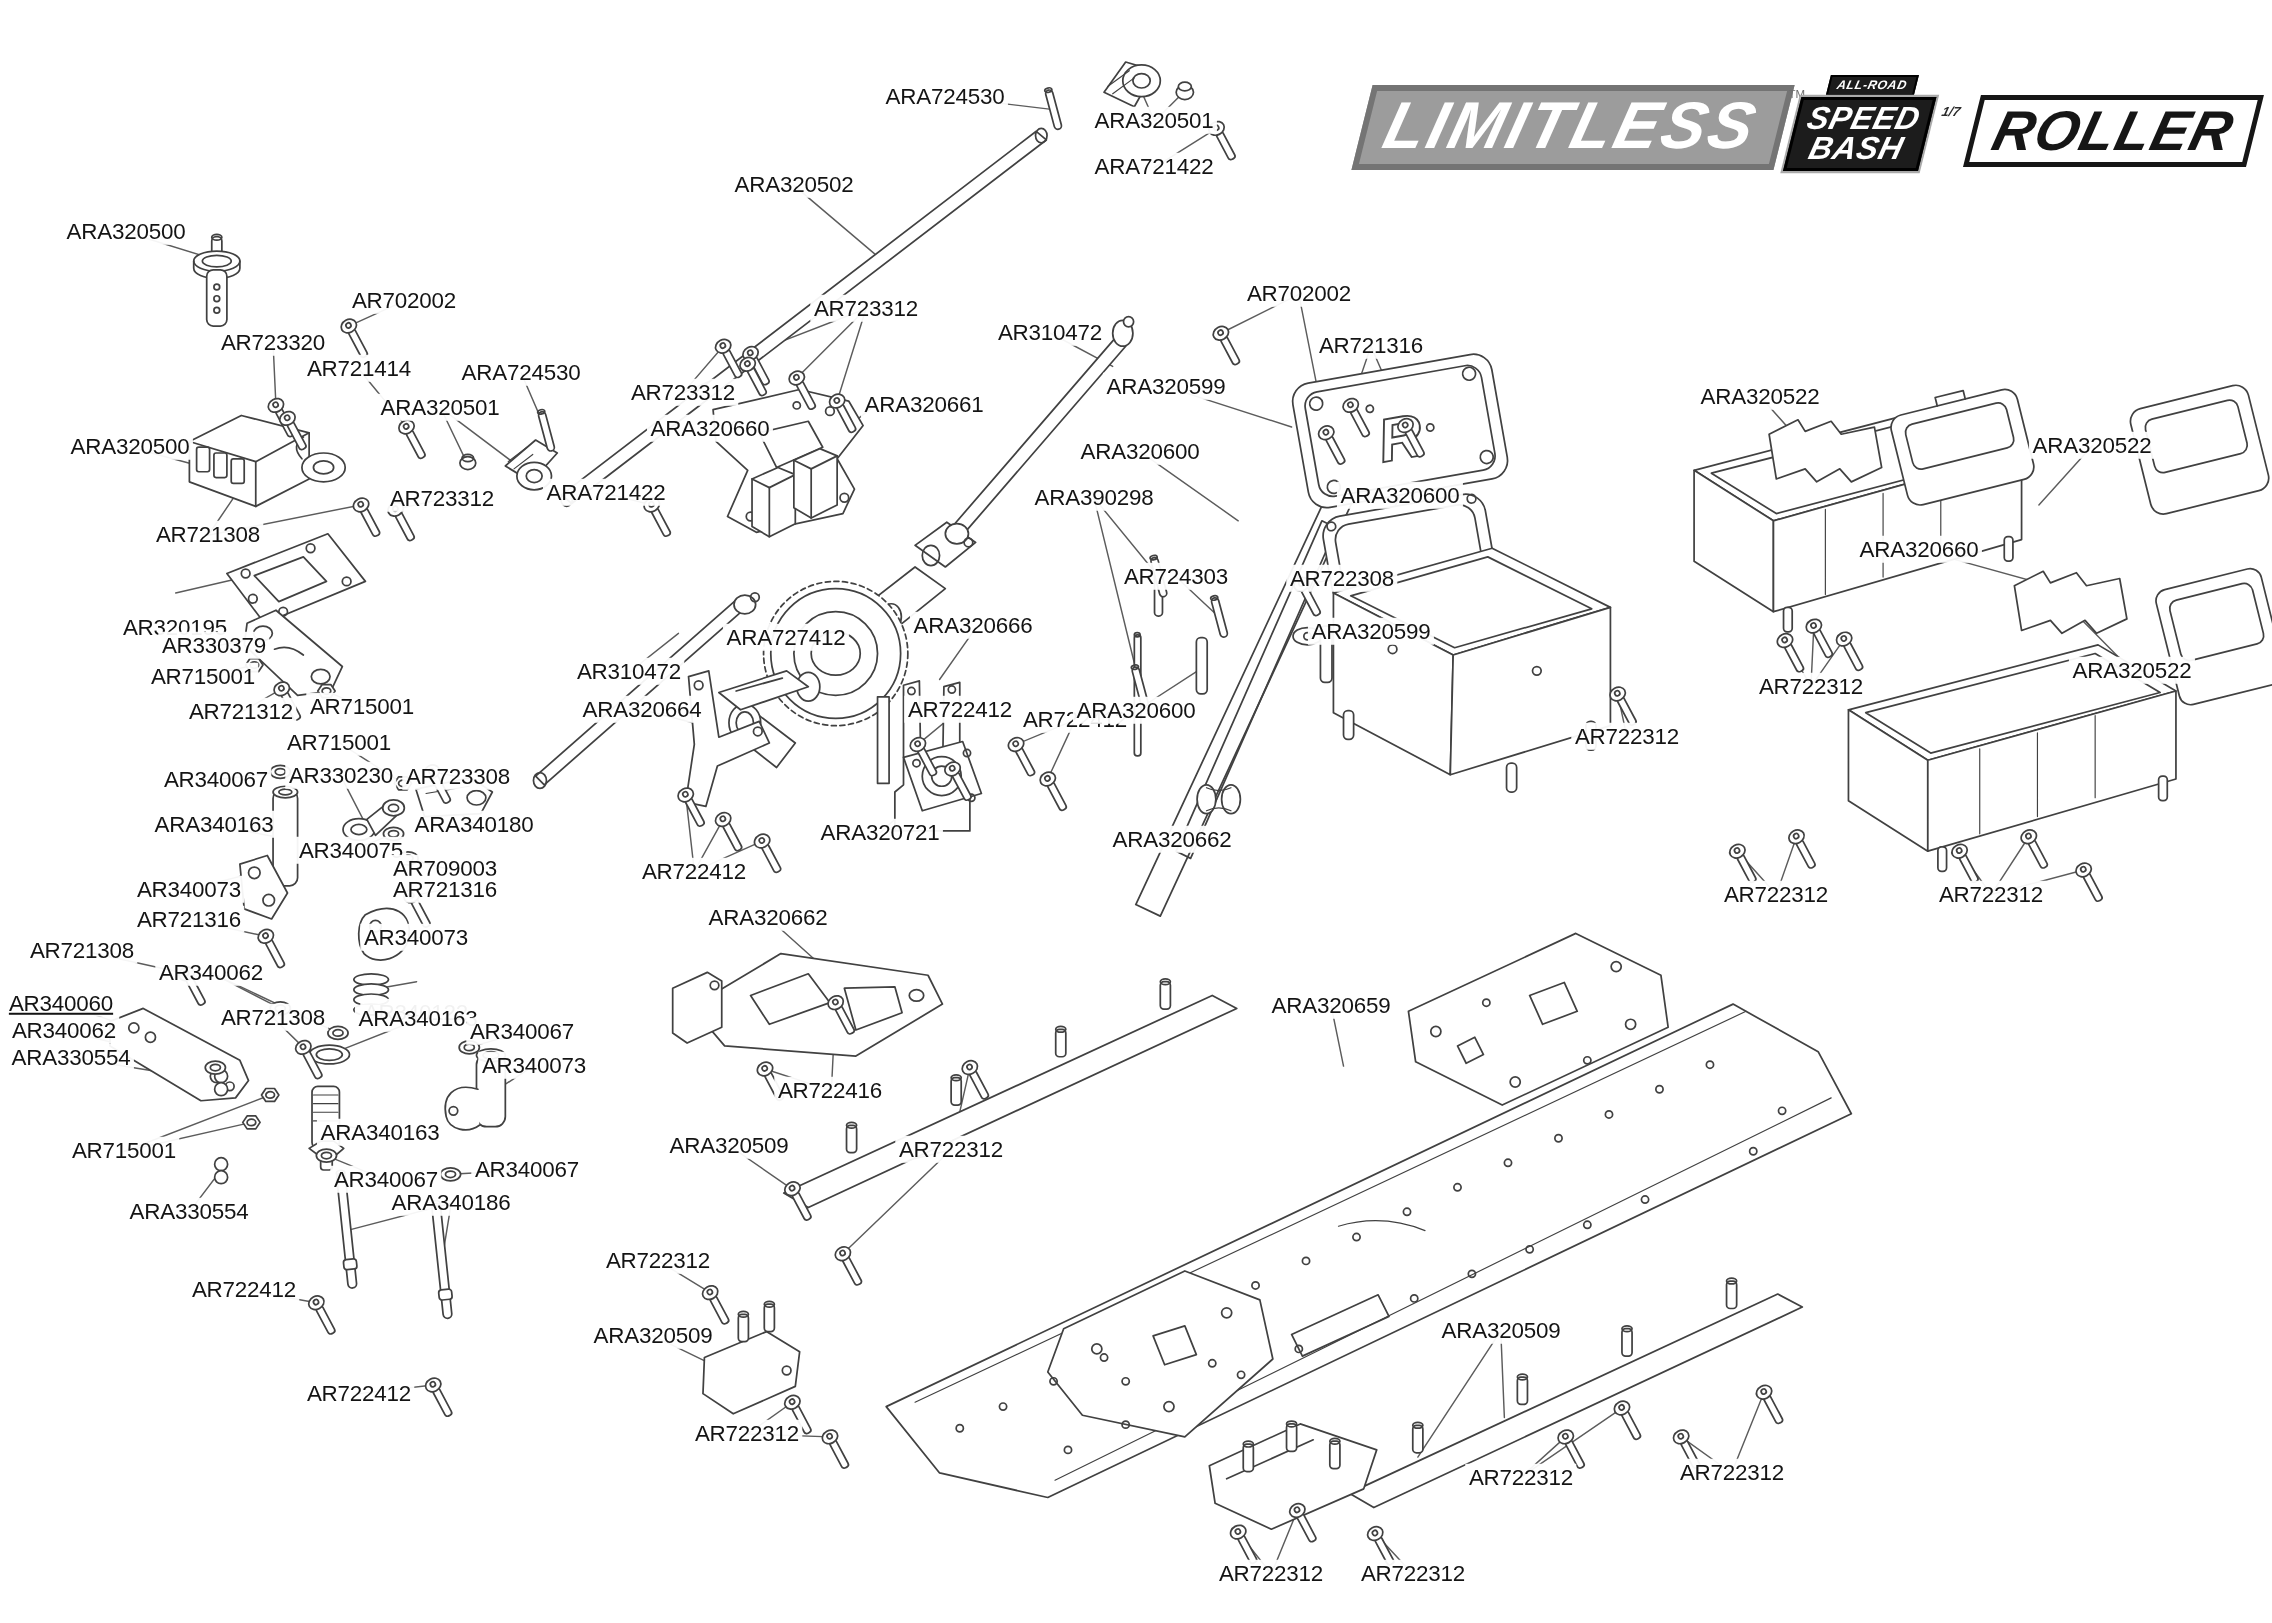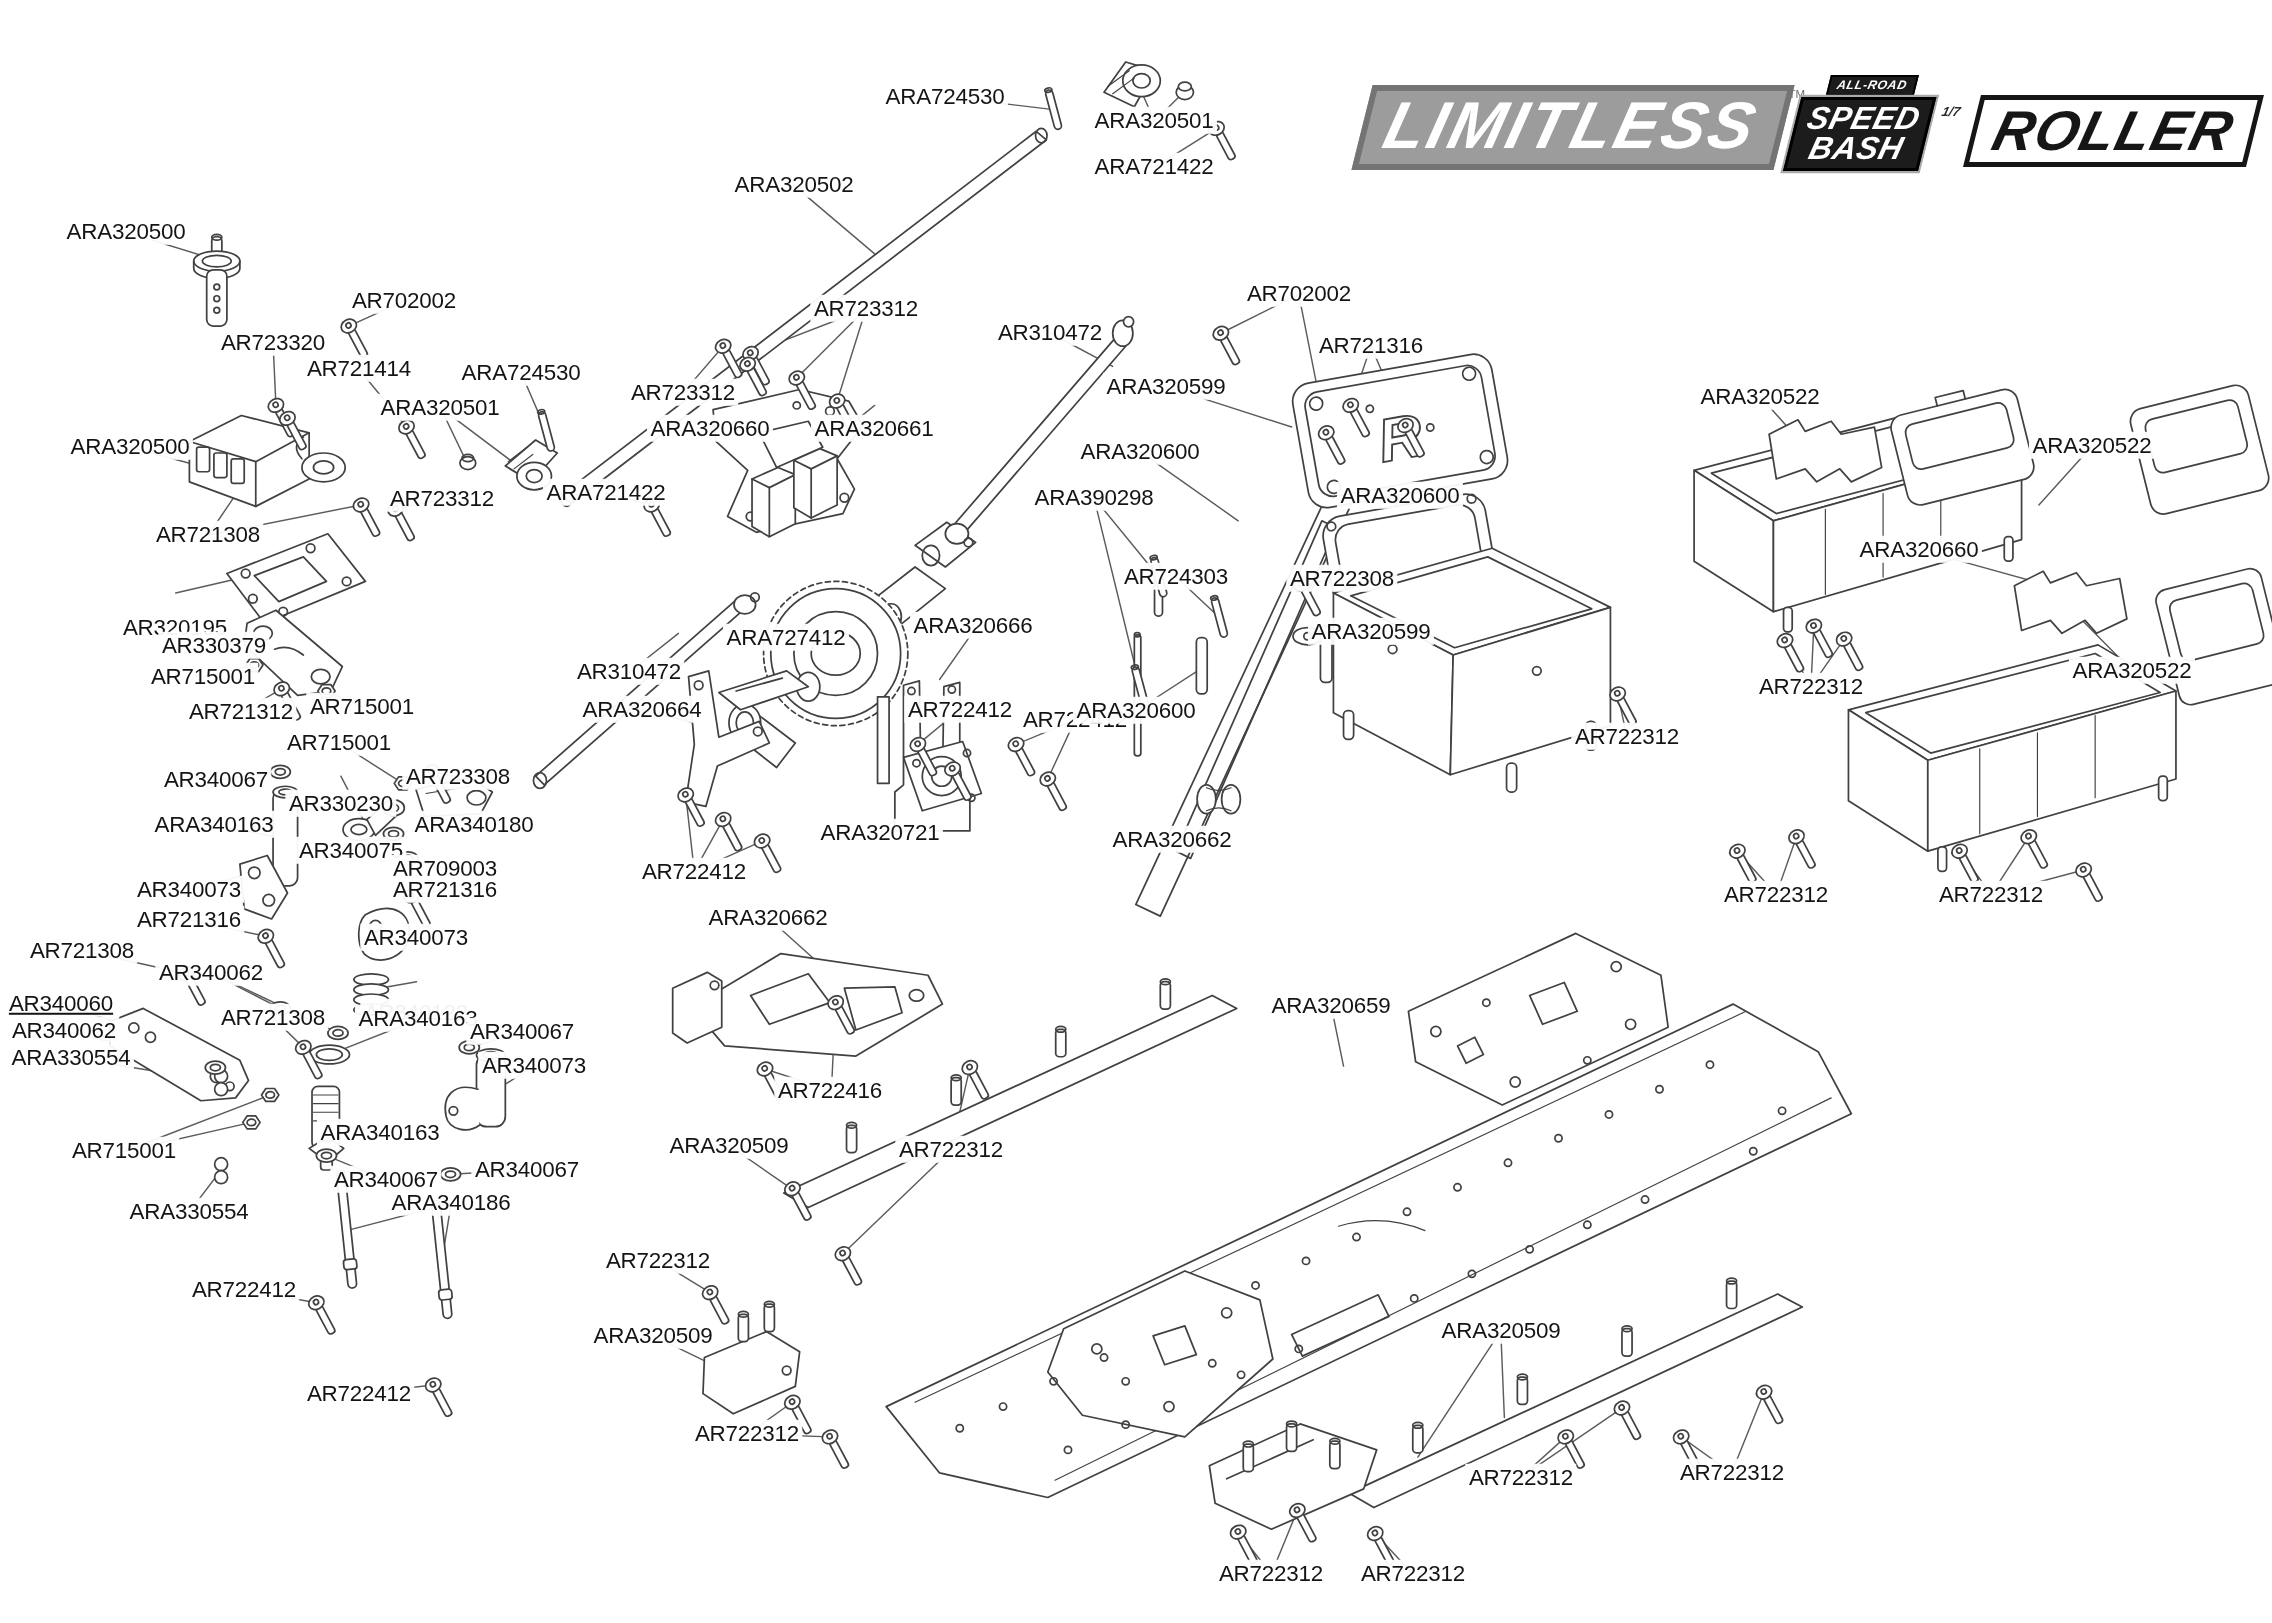--- a/index.html
+++ b/index.html
@@ -893,21 +893,21 @@
       <div class="plabel" style="left: 130px; top: 447px;">ARA320500</div>
       <div class="plabel" style="left: 442px; top: 499px;">AR723312</div>
       <div class="plabel" style="left: 208px; top: 535px;">AR721308</div>
       <div class="plabel" style="left: 175px; top: 628px;">AR320195</div>
       <div class="plabel" style="left: 214px; top: 646px;">AR330379</div>
       <div class="plabel" style="left: 203px; top: 677px;">AR715001</div>
       <div class="plabel" style="left: 241px; top: 712px;">AR721312</div>
       <div class="plabel" style="left: 362px; top: 707px;">AR715001</div>
       <div class="plabel" style="left: 339px; top: 743px;">AR715001</div>
       <div class="plabel" style="left: 216px; top: 780px;">AR340067</div>
-      <div class="plabel" style="left: 341px; top: 804px;">AR330230</div>
+      <div class="plabel" style="left: 341px; top: 776px;">AR330230</div>
       <div class="plabel" style="left: 458px; top: 777px;">AR723308</div>
       <div class="plabel" style="left: 214px; top: 825px;">ARA340163</div>
       <div class="plabel" style="left: 474px; top: 825px;">ARA340180</div>
       <div class="plabel" style="left: 351px; top: 851px;">AR340075</div>
       <div class="plabel" style="left: 445px; top: 869px;">AR709003</div>
       <div class="plabel" style="left: 189px; top: 890px;">AR340073</div>
       <div class="plabel" style="left: 445px; top: 890px;">AR721316</div>
       <div class="plabel" style="left: 189px; top: 920px;">AR721316</div>
       <div class="plabel" style="left: 82px; top: 951px;">AR721308</div>
       <div class="plabel" style="left: 416px; top: 938px;">AR340073</div>
@@ -927,21 +927,21 @@
       <div class="plabel" style="left: 189px; top: 1212px;">ARA330554</div>
       <div class="plabel" style="left: 451px; top: 1203px;">ARA340186</div>
       <div class="plabel" style="left: 244px; top: 1290px;">AR722412</div>
       <div class="plabel" style="left: 359px; top: 1394px;">AR722412</div>
       <div class="plabel" style="left: 945px; top: 97px;">ARA724530</div>
       <div class="plabel" style="left: 1154px; top: 121px;">ARA320501</div>
       <div class="plabel" style="left: 1154px; top: 167px;">ARA721422</div>
       <div class="plabel" style="left: 794px; top: 185px;">ARA320502</div>
       <div class="plabel" style="left: 866px; top: 309px;">AR723312</div>
       <div class="plabel" style="left: 683px; top: 393px;">AR723312</div>
-      <div class="plabel" style="left: 874px; top: 405px; margin-top: 24px;">ARA320661</div>
+      <div class="plabel" style="left: 924px; top: 405px;">ARA320661</div>
       <div class="plabel" style="left: 710px; top: 429px;">ARA320660</div>
       <div class="plabel" style="left: 606px; top: 493px;">ARA721422</div>
       <div class="plabel" style="left: 1050px; top: 333px;">AR310472</div>
       <div class="plabel" style="left: 786px; top: 607px; margin-top: 31px;">ARA727412</div>
       <div class="plabel" style="left: 973px; top: 626px;">ARA320666</div>
       <div class="plabel" style="left: 629px; top: 672px;">AR310472</div>
       <div class="plabel" style="left: 642px; top: 710px;">ARA320664</div>
       <div class="plabel" style="left: 960px; top: 710px;">AR722412</div>
       <div class="plabel" style="left: 1075px; top: 720px;">AR722412</div>
       <div class="plabel" style="left: 880px; top: 833px;">ARA320721</div>

